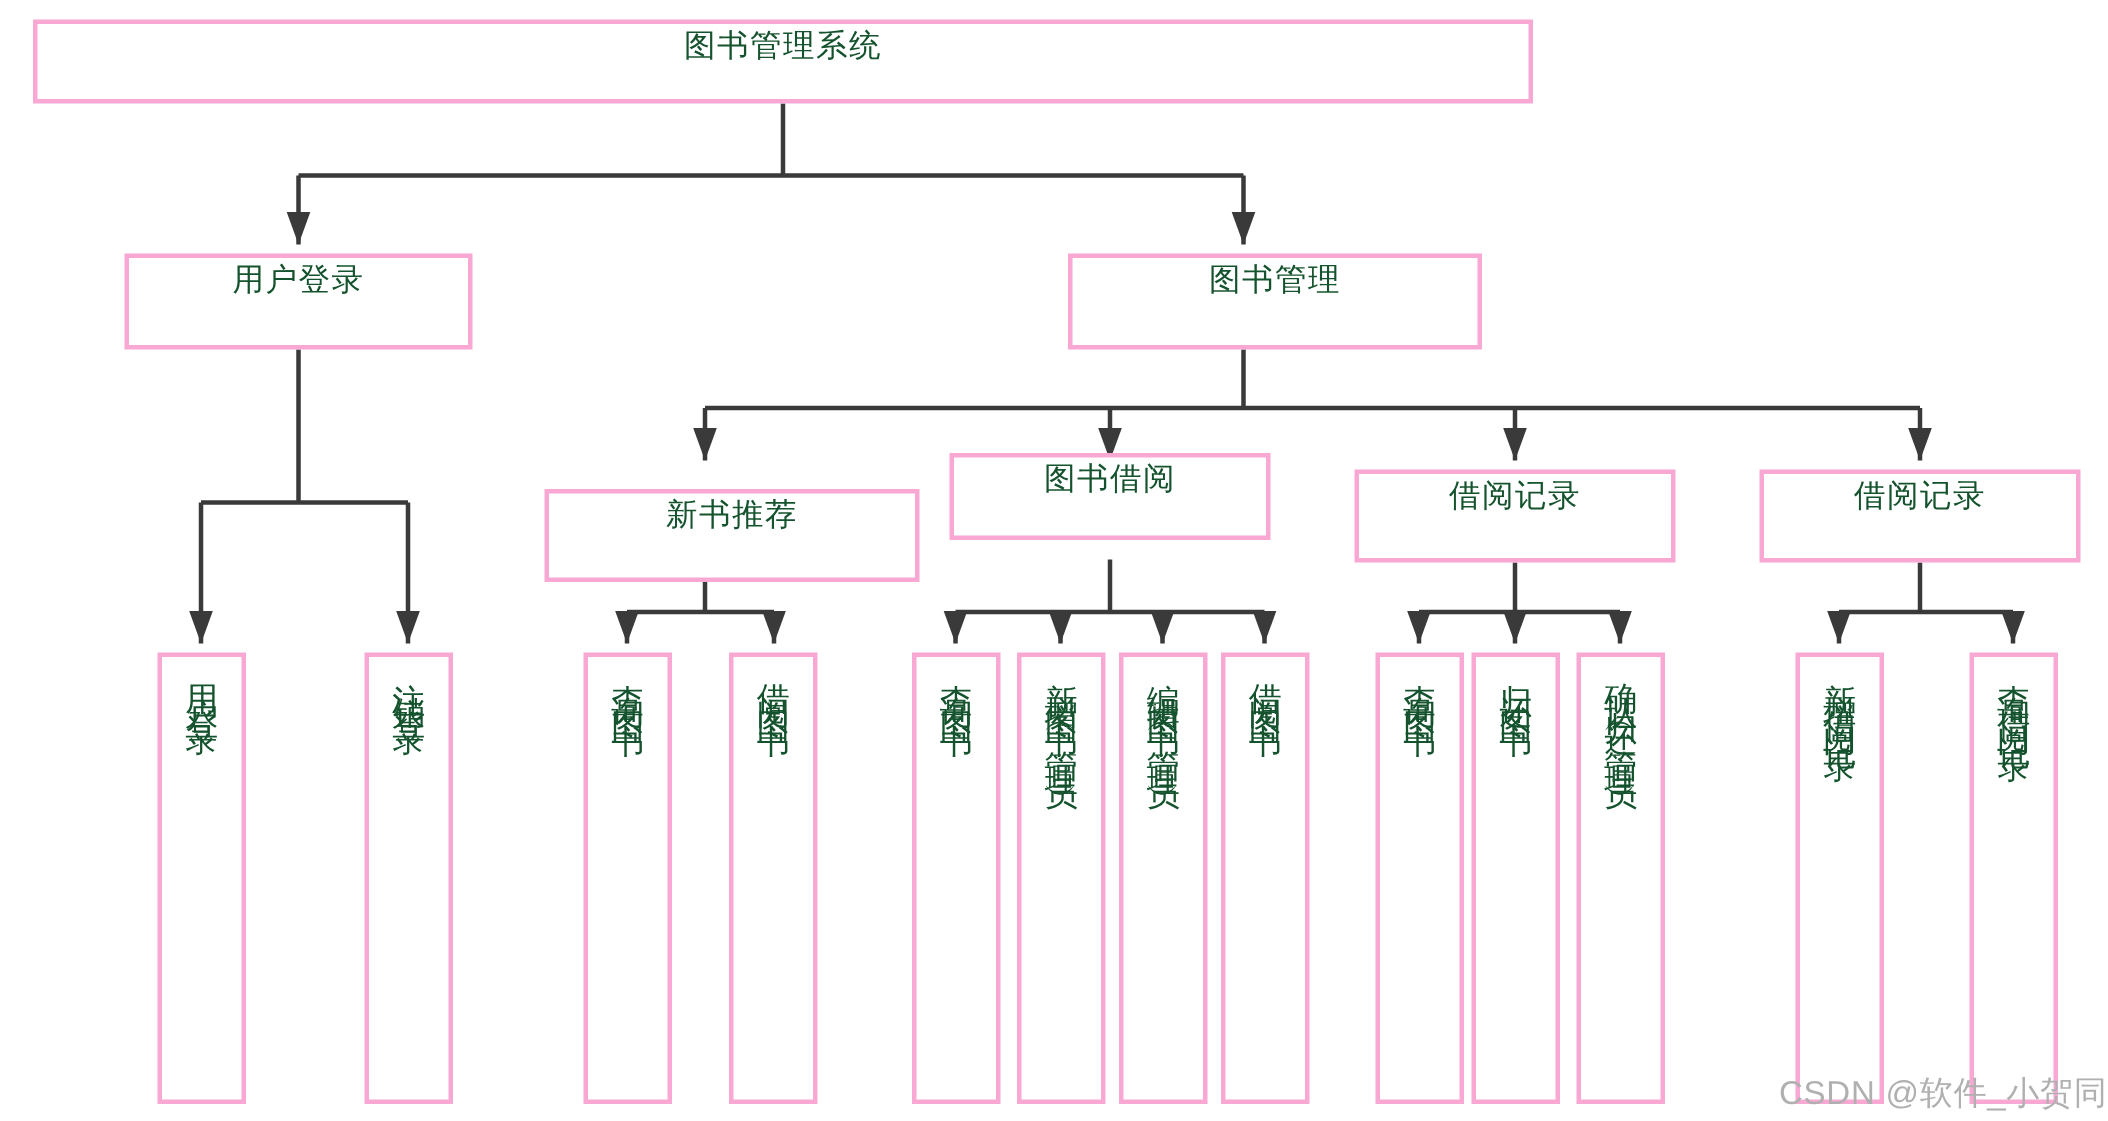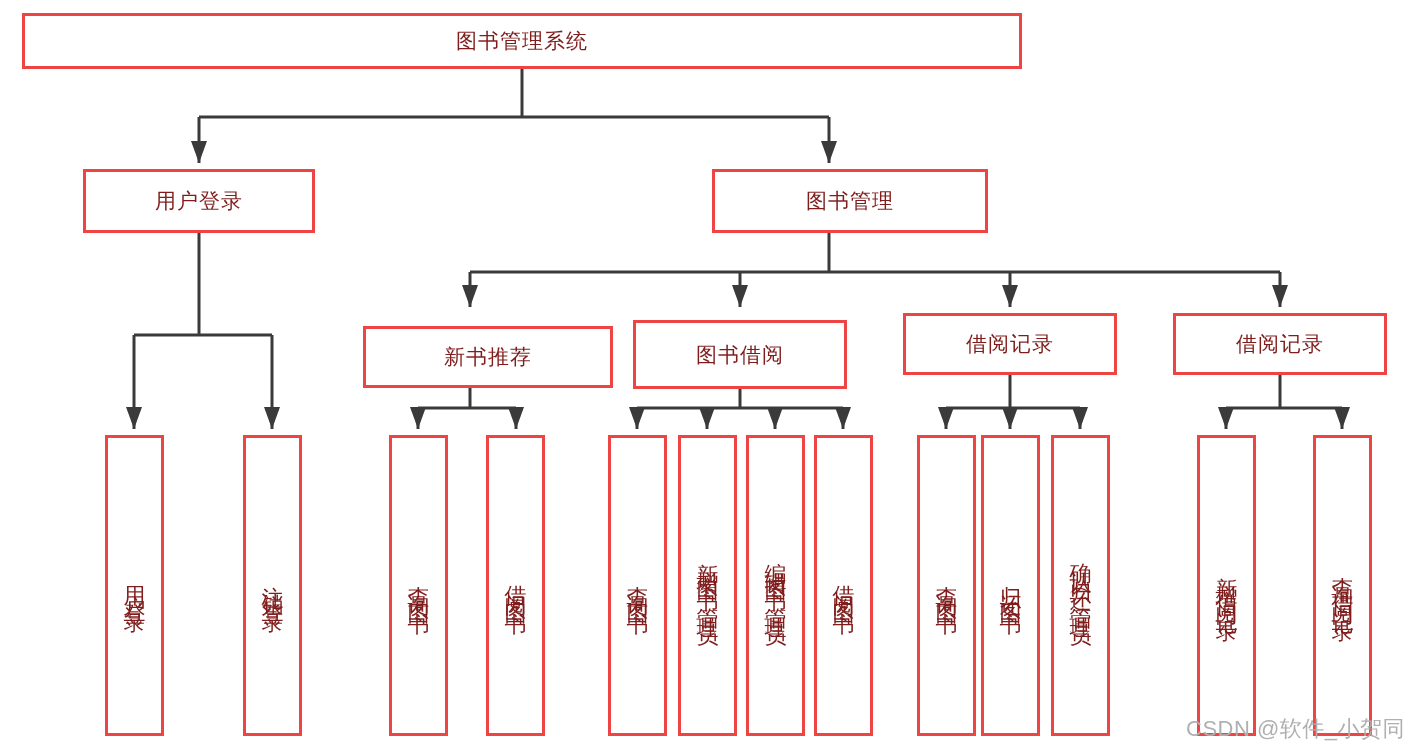--- a/index.html
+++ b/index.html
@@ -17,25 +17,25 @@
   }
   .wires {
     position: absolute;
     left: 0;
     top: 0;
     z-index: 0;
   }
   .node {
     position: absolute;
     box-sizing: border-box;
-    border: 3px solid #ef4444;
+    border: 3px solid #f9a8d4;
     background: #ffffff;
-    color: #7f1d1d;
+    color: #14532d;
     display: flex;
-    align-items: center;
+    align-items: flex-start;
     justify-content: center;
     z-index: 1;
     font-size: 21px;
     letter-spacing: 1px;
     white-space: nowrap;
   }
   .node.leaf span {
     writing-mode: vertical-rl;
     text-orientation: mixed;
     font-size: 22px;
@@ -115,21 +115,21 @@
   <div class="node" style="left:83px; top:169px; width:232px; height:64px">
     <span>用户登录</span>
   </div>
   <div class="node" style="left:712px; top:169px; width:276px; height:64px">
     <span>图书管理</span>
   </div>
 
   <div class="node" style="left:363px; top:326px; width:250px; height:62px">
     <span>新书推荐</span>
   </div>
-  <div class="node" style="left:633px; top:320px; width:214px; height:69px">
+  <div class="node" style="left:633px; top:302px; width:214px; height:58px">
     <span>图书借阅</span>
   </div>
   <div class="node" style="left:903px; top:313px; width:214px; height:62px">
     <span>借阅记录</span>
   </div>
   <div class="node" style="left:1173px; top:313px; width:214px; height:62px">
     <span>借阅记录</span>
   </div>
 
   <div class="node leaf" style="left:105px; top:435px; width:59px; height:301px">

